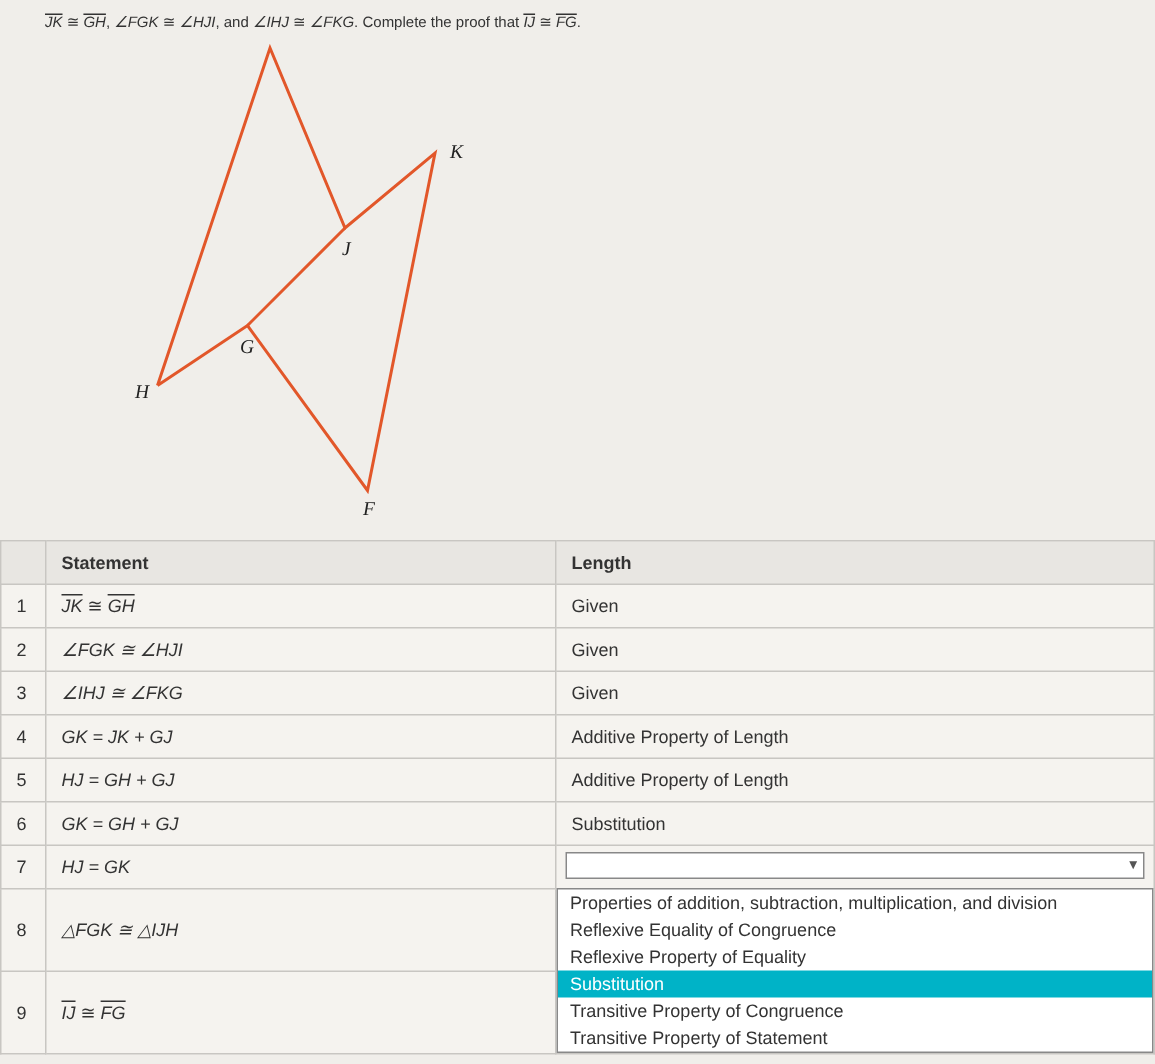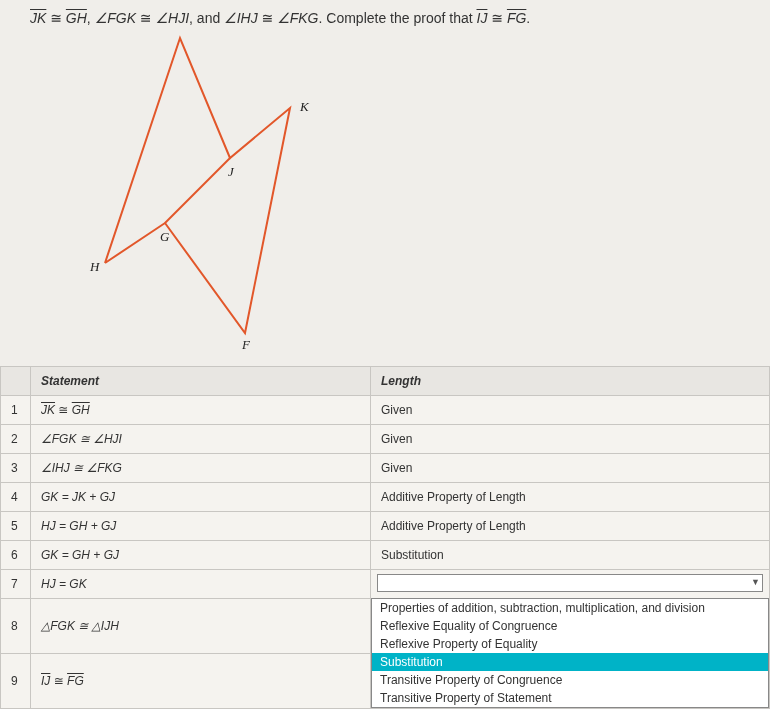--- a/index.html
+++ b/index.html
@@ -7,21 +7,21 @@
       font-family: Verdana, Geneva, sans-serif;
       font-size: 13px;
       background: #f0eeea;
       width: 770px;
       height: 709px;
       overflow: hidden;
       color: #333;
     }
     .problem-text {
       padding: 8px 12px 4px 30px;
-      font-size: 14px;
+      font-size: 10px;
       line-height: 1.5;
     }
     .overline { text-decoration: overline; font-style: italic; }
     .diagram-area {
       padding: 0 0 10px 60px;
     }
     .proof-table {
       width: 100%;
       border-collapse: collapse;
       background: #f5f3ef;
@@ -29,21 +29,20 @@
     .proof-table th, .proof-table td {
       border: 1px solid #c8c6c2;
       padding: 7px 10px;
       text-align: left;
       font-size: 12px;
       vertical-align: middle;
     }
     .proof-table th {
       background: #e8e6e2;
       font-weight: bold;
-      font-style: italic;
     }
     .num-col { width: 30px; text-align: center; }
     .stmt-col { width: 340px; }
     .reason-col { }
     .math { font-style: italic; }
     .dropdown-box {
       border: 1px solid #888;
       background: #fff;
       padding: 2px 4px;
       width: 100%;

